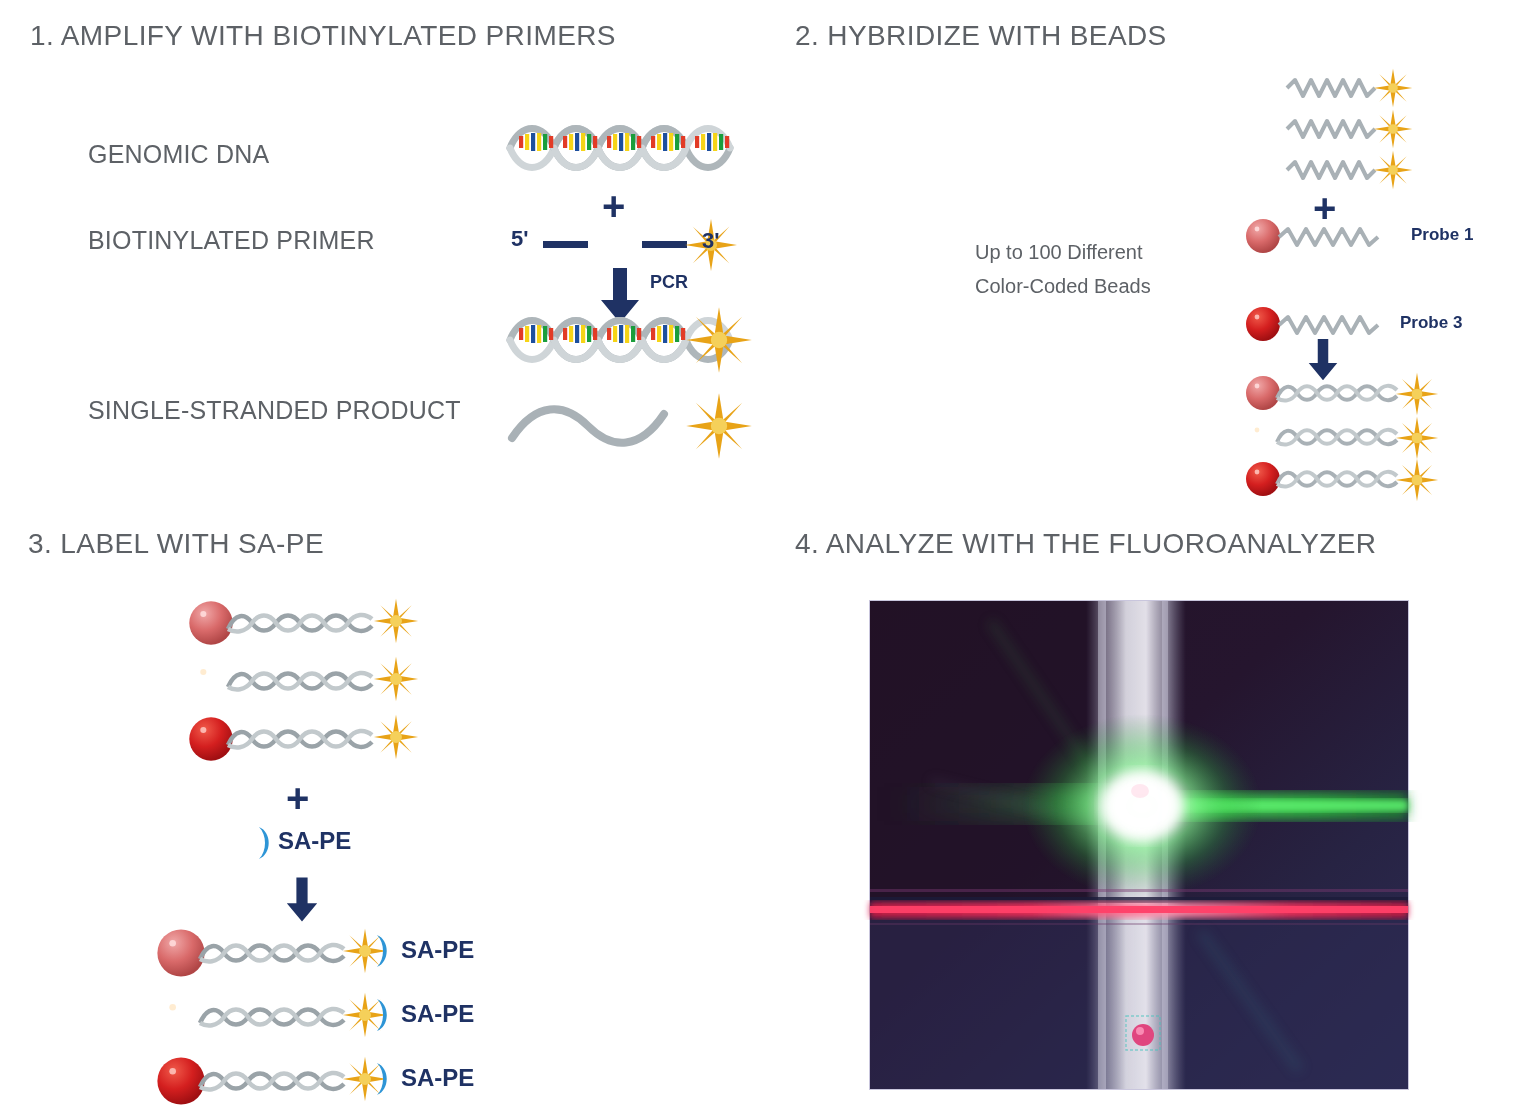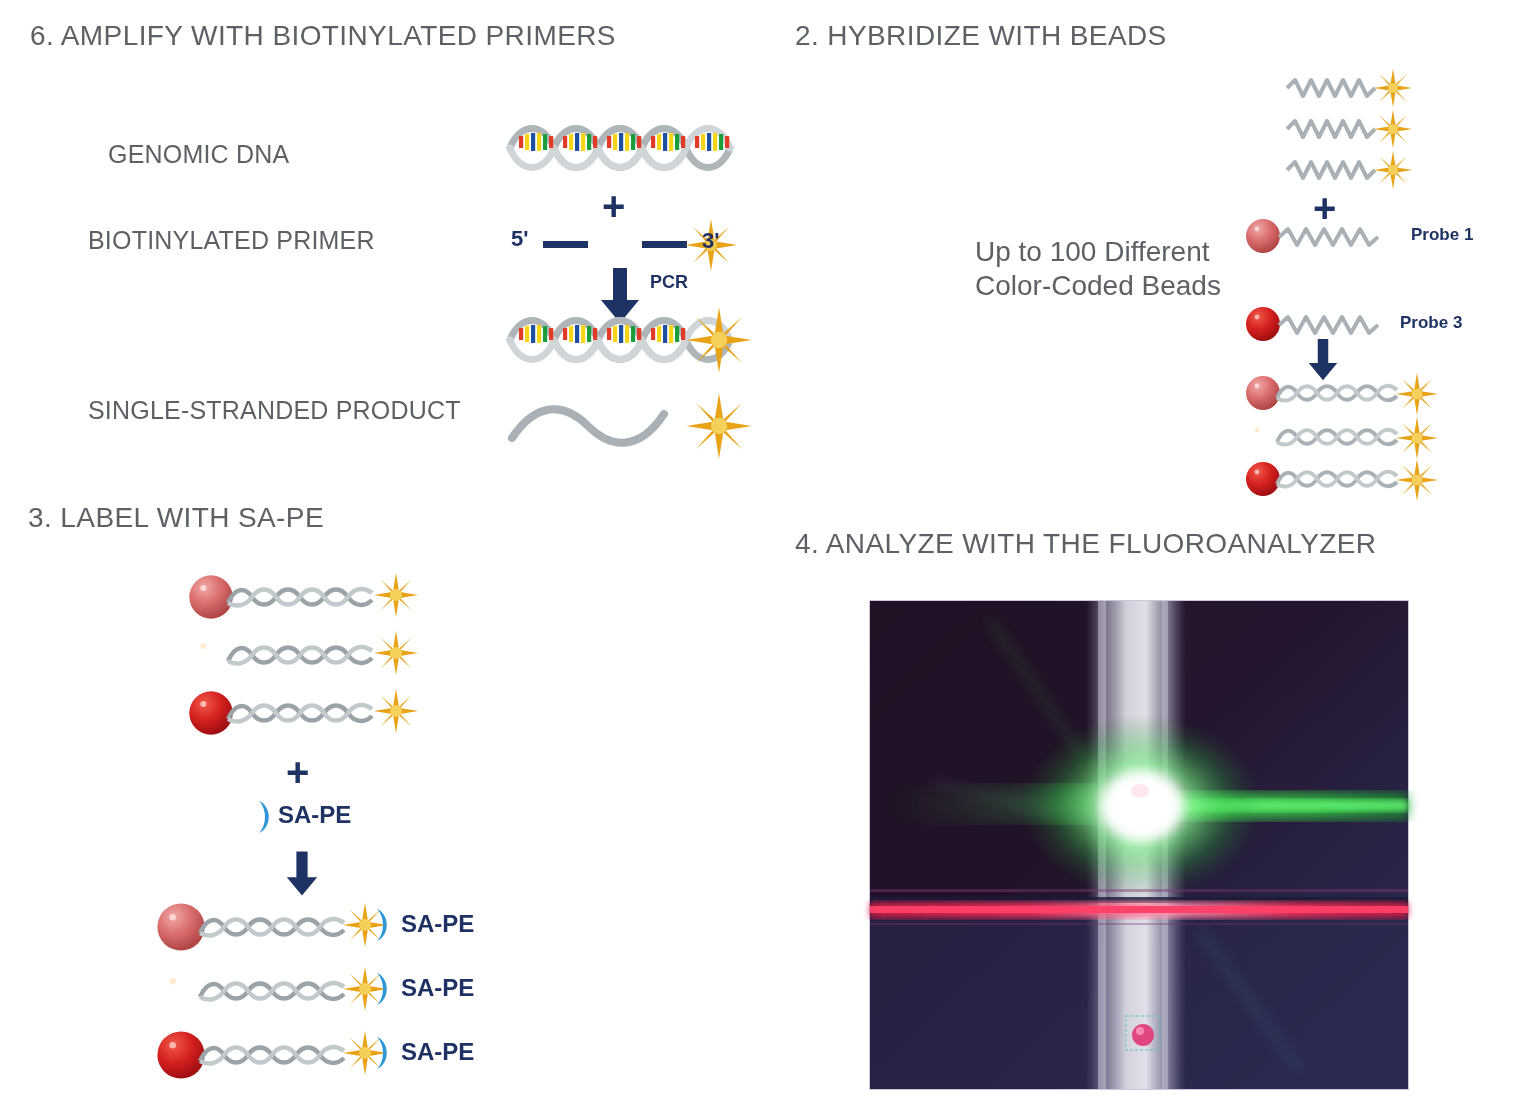--- a/index.html
+++ b/index.html
@@ -19,21 +19,21 @@
     white-space:nowrap;
   }
   .row-label{
     font-size:25px;
     color:#5d6166;
     letter-spacing:0.2px;
     white-space:nowrap;
     font-weight:400;
   }
   .beads-caption{
-    font-size:28px;
+    font-size:20px;
     color:#5d6166;
     line-height:34px;
     white-space:nowrap;
     font-weight:400;
   }
   .navy-txt{
     color:#1f3264;
     font-weight:bold;
     white-space:nowrap;
   }
@@ -53,23 +53,23 @@
     position:absolute;
     border:1px solid #c9c6dd;
     box-sizing:border-box;
   }
 </style>
 </head>
 <body>
 
 <div class="panel" style="left:30px;top:20px;width:740px;height:460px;">
 
-  <div class="panel-title" style="position:absolute;left:0;top:0;">6. AMPLIFY WITH BIOTINYLATED PRIMERS</div>
-
-  <div class="row-label" style="position:absolute;left:58px;top:120px;margin-left:20px;">GENOMIC DNA</div>
+  <div class="panel-title" style="position:absolute;left:0;top:0;">1. AMPLIFY WITH BIOTINYLATED PRIMERS</div>
+
+  <div class="row-label" style="position:absolute;left:58px;top:120px;">GENOMIC DNA</div>
   <div class="row-label" style="position:absolute;left:58px;top:206px;">BIOTINYLATED PRIMER</div>
   <div class="row-label" style="position:absolute;left:58px;top:376px;">SINGLE-STRANDED PRODUCT</div>
 
   <svg width="230" height="56" viewBox="0 0 230 56" style="position:absolute;left:480px;top:100px;">
     <defs>
       <g id="helixunit">
         <path d="M0,28 C10,2 34,2 44,28 C54,54 78,54 88,28" fill="none" stroke="#aeb6ba" stroke-width="7" stroke-linecap="round"></path>
         <path d="M0,28 C10,54 34,54 44,28 C54,2 78,2 88,28" fill="none" stroke="#cfd5d8" stroke-width="7" stroke-linecap="round"></path>
       </g>
       <g id="rungs">
@@ -335,21 +335,21 @@
         <path d="M8.6 8.6 L24.2 22.5 L27 27 L22.5 24.2 Z"></path>
           <path d="M45.4 45.4 L29.8 31.5 L27 27 L31.5 29.8 Z"></path>
         <path d="M45.4 8.6 L31.5 24.2 L27 27 L29.8 22.5 Z"></path>
           <path d="M8.6 45.4 L22.5 29.8 L27 27 L24.2 31.5 Z"></path>
       </g>
         <circle cx="27" cy="27" r="6.5" fill="#f5d05a"></circle>
     </svg>
   </div>
 </div>
 
-<div class="panel" style="left:28px;top:502px;width:740px;height:570px;">
+<div class="panel" style="left:28px;top:528px;width:740px;height:570px;">
 
   <div class="panel-title" style="position:absolute;left:0;top:0;">3. LABEL WITH SA-PE</div>
 
   <div style="position:absolute;left:160px;top:70px;width:260px;height:46px;">
     <svg width="46" height="46" viewBox="0 0 36 36" style="position:absolute;left:0;top:2px;">
       <circle cx="18" cy="18" r="17" fill="url(#bg1)"></circle>
         <circle cx="12" cy="11" r="2.4" fill="#ffdede" opacity=".85"></circle>
     </svg>
     <svg width="160" height="30" viewBox="0 0 160 30" style="position:absolute;left:38px;top:10px;">
       <path d="M2,21 C9,5 19,5 26,15 C33,25 43,25 50,15 C57,5 67,5 74,15 C81,25 91,25 98,15 C105,5 115,5 122,15 C129,25 139,25 146,18" fill="none" stroke="#9aa3a8" stroke-width="4.5"></path>

